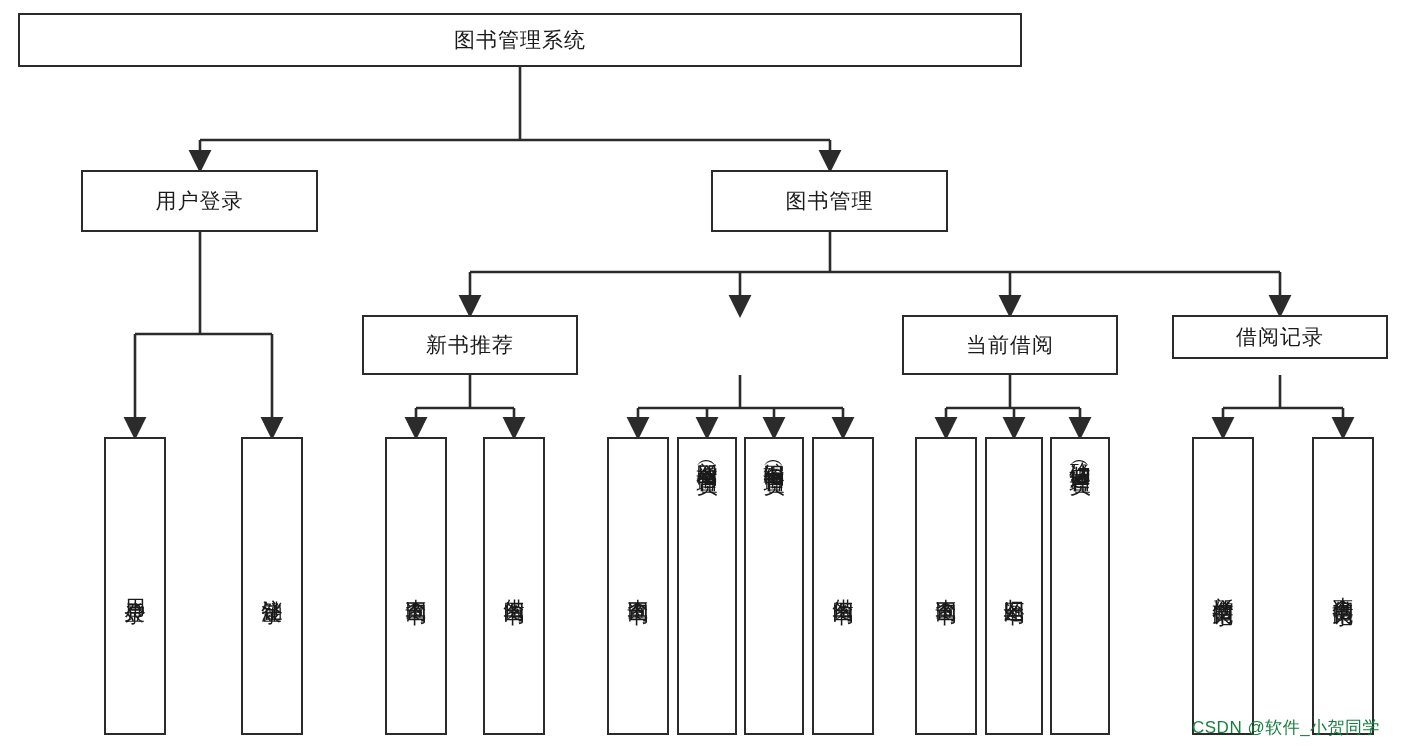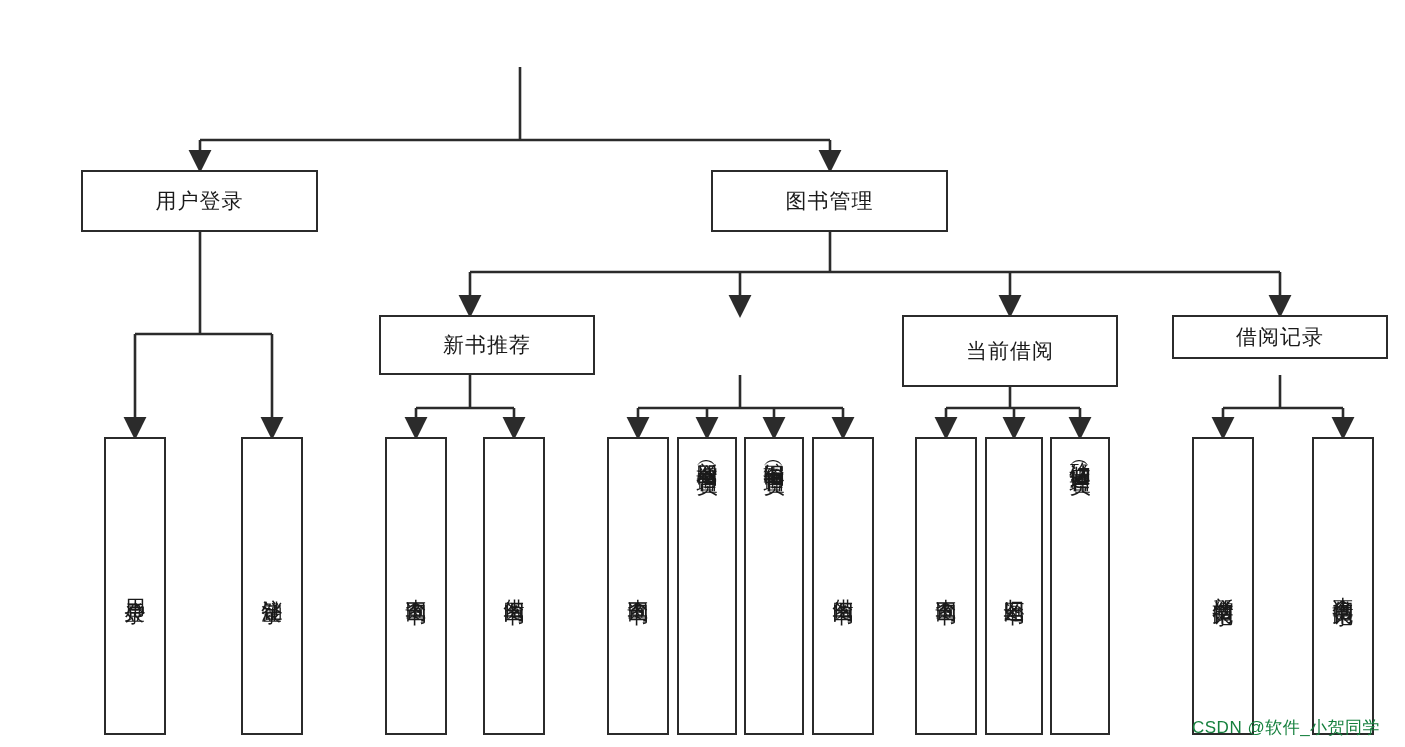--- a/index.html
+++ b/index.html
@@ -108,35 +108,38 @@
         <path d="M946,408 L946,436" marker-end="url(#arrow)"></path>
         <path d="M1014,408 L1014,436" marker-end="url(#arrow)"></path>
         <path d="M1080,408 L1080,436" marker-end="url(#arrow)"></path>
         <path d="M1280,375 L1280,408"></path>
         <path d="M1223,408 L1343,408"></path>
         <path d="M1223,408 L1223,436" marker-end="url(#arrow)"></path>
         <path d="M1343,408 L1343,436" marker-end="url(#arrow)"></path>
       </g>
   </svg>
 
+  <div class="node horizontal" style="left: 18px; top: 13px; width: 1004px; height: 54px;">
+    <span class="label">图书管理系统</span>
+  </div>
 
   <div class="node horizontal" style="left: 81px; top: 170px; width: 237px; height: 62px;">
     <span class="label">用户登录</span>
   </div>
 
   <div class="node horizontal" style="left: 711px; top: 170px; width: 237px; height: 62px;">
     <span class="label">图书管理</span>
   </div>
 
-  <div class="node horizontal" style="left: 362px; top: 315px; width: 216px; height: 60px; margin-left: 17px;">
+  <div class="node horizontal" style="left: 362px; top: 315px; width: 216px; height: 60px;">
     <span class="label">新书推荐</span>
   </div>
 
 
-  <div class="node horizontal" style="left: 902px; top: 315px; width: 216px; height: 72px; text-align: center;">
+  <div class="node horizontal" style="left: 902px; top: 315px; width: 216px; height: 60px; text-align: center;">
     <span class="label">当前借阅</span>
   </div>
 
   <div class="node horizontal" style="left: 1172px; top: 315px; width: 216px; height: 44px;">
     <span class="label">借阅记录</span>
   </div>
 
   <div class="node vertical v-center" style="left: 104px; top: 437px; width: 62px; height: 298px; padding-top: 0px;">
     <span class="label">用户登录</span>
   </div>

